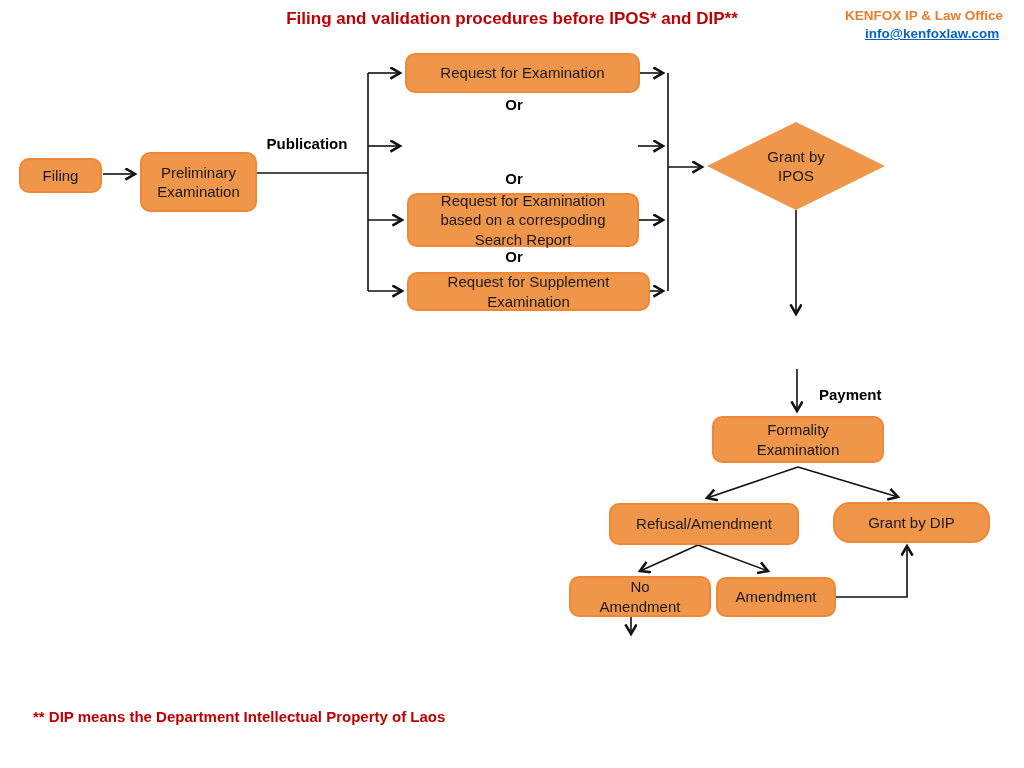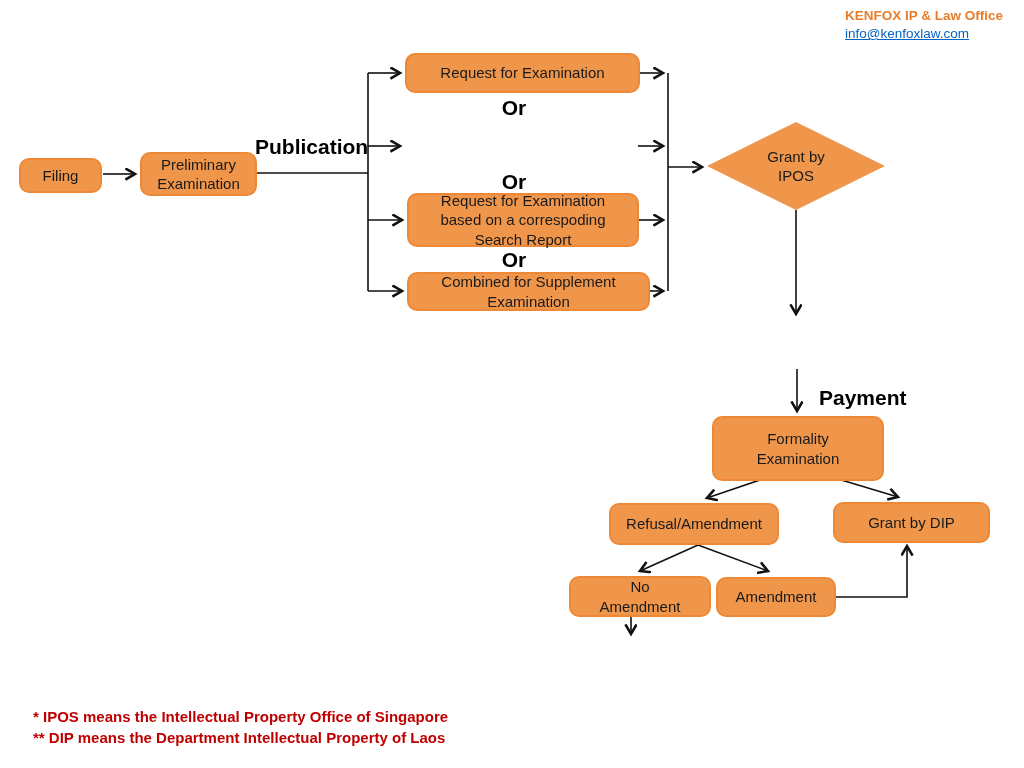--- a/index.html
+++ b/index.html
@@ -12,37 +12,37 @@
   .slide{position:absolute;inset:0;}
   svg.connectors{position:absolute;left:0;top:0;width:1024px;height:768px;}
   svg.connectors path{stroke:var(--line-black,#111);stroke-width:1.6;fill:none;}
 
   .title{
     position:absolute;left:0;top:9px;width:1024px;text-align:center;
     font-size:17px;font-weight:bold;color:var(--title-red,#C00000);
   }
   .brand{position:absolute;left:845px;top:7px;line-height:18px;font-size:13.5px;font-weight:bold;}
   .brand-name{color:var(--brand-orange,#E87D2B);}
-  .brand-email{color:var(--link-blue,#0563C1);text-decoration:underline;font-weight:normal;cursor:pointer;display:inline-block;}
+  .brand-email{color:var(--link-blue,#0563C1);text-decoration:underline;font-weight:bold;cursor:pointer;display:inline-block;margin-left:20px;}
 
   .node{
     position:absolute;display:flex;align-items:center;justify-content:center;
     text-align:center;background:var(--node-fill,#F0964B);
     border:2px solid var(--node-border,#ED8936);border-radius:10px;
     font-size:15px;line-height:1.28;color:#1a1a1a;
     white-space:pre-line;box-sizing:border-box;padding:15px 4px;
   }
   .node.diamond{
     clip-path:polygon(50% 0,100% 50%,50% 100%,0 50%);
     border:none;border-radius:0;
   }
   .node.ellipse{border-radius:50%;border:none;}
 
   .lbl{
-    position:absolute;font-weight:bold;font-size:21px;color:#000;
+    position:absolute;font-weight:bold;font-size:15px;color:#000;
     text-align:center;white-space:pre-line;
   }
   .footnotes{
     position:absolute;left:33px;top:706px;
     font-size:15px;font-weight:bold;line-height:21px;
     color:var(--title-red,#C00000);
   }
 </style>
 </head>
 <body>
@@ -86,62 +86,62 @@
 
     <path d="M698,545 L640,571" marker-end="url(#ah)"></path>
 
     <path d="M698,545 L768,571" marker-end="url(#ah)"></path>
 
     <path d="M631,617 L631,634" marker-end="url(#ah)"></path>
 
     <path d="M836,597 L907,597 L907,546" marker-end="url(#ah)"></path>
   </svg>
 
+  <div class="title">Filing and validation procedures before IPOS* and DIP**</div>
 
   <div class="brand">
     <div class="brand-name">KENFOX IP &amp; Law Office</div>
     <a class="brand-email">info@kenfoxlaw.com</a>
   </div>
 
   <div class="node" style="left:19px;top:158px;width:83px;height:35px;">Filing</div>
 
-  <div class="node" style="left:140px;top:152px;width:117px;height:44px;">Preliminary
+  <div class="node" style="left:140px;top:152px;width:117px;height:60px;">Preliminary
 Examination</div>
 
   <div class="node" style="left:405px;top:53px;width:235px;height:40px;">Request for Examination</div>
 
 
   <div class="node" style="left:407px;top:193px;width:232px;height:54px;">Request for Examination
 based on a correspoding
 Search Report</div>
 
-  <div class="node" style="left:407px;top:272px;width:243px;height:39px;">Combined for Supplement
+  <div class="node" style="left:407px;top:272px;width:243px;height:39px;">Request for Supplement
 Examination</div>
 
   <div class="node diamond" style="left:707px;top:122px;width:178px;height:88px;">Grant by
 IPOS</div>
 
 
-  <div class="node" style="left:712px;top:416px;width:172px;height:65px;">Formality
+  <div class="node" style="left:712px;top:416px;width:172px;height:47px;">Formality
 Examination</div>
 
-  <div class="node" style="left:609px;top:503px;width:170px;height:42px;">Refusal/Amendment</div>
+  <div class="node" style="left:609px;top:503px;width:190px;height:42px;">Refusal/Amendment</div>
 
-  <div class="node" style="left:833px;top:502px;width:157px;height:41px;">Grant by DIP</div>
+  <div class="node" style="left:833px;top:502px;width:157px;height:41px;border-radius:17px;">Grant by DIP</div>
 
   <div class="node" style="left:569px;top:576px;width:142px;height:41px;">No
 Amendment</div>
 
   <div class="node" style="left:716px;top:577px;width:120px;height:40px;">Amendment</div>
 
 
   <div class="lbl" style="left:255px;top:135px;width:104px;">Publication</div>
   <div class="lbl" style="left:400px;top:96px;width:228px;">Or</div>
   <div class="lbl" style="left:400px;top:170px;width:228px;">Or</div>
   <div class="lbl" style="left:400px;top:248px;width:228px;">Or</div>
   <div class="lbl" style="left:819px;top:386px;">Payment</div>
 
   <div class="footnotes">
-    <div>* IPOS means the Intellectual Property Office of Singapore</div>
     <div>** DIP means the Department Intellectual Property of Laos</div>
   </div>
 
 </div>
 
 </body></html>

